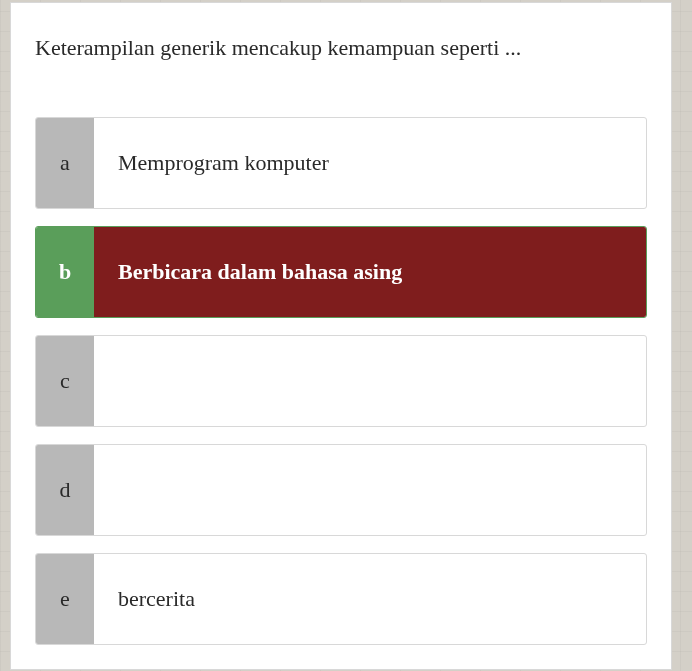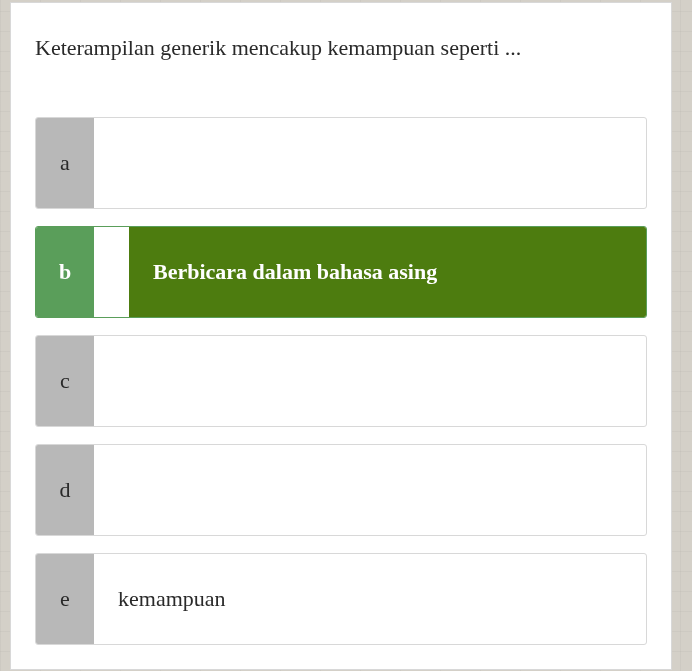--- a/index.html
+++ b/index.html
@@ -73,48 +73,48 @@
       border-color: #5a9e5a;
     }
     
     .option.selected .option-letter {
       background: #5a9e5a;
       color: #ffffff;
       font-weight: 600;
     }
     
     .option.selected .option-text {
-      background: #4d7c0f;
+      background: #7f1d1d;
       color: #ffffff;
       font-weight: 600;
-      margin-left: 35px;
     }
   </style>
 </head>
 <body>
 
 <div class="card">
   <div class="question-text">Keterampilan generik mencakup kemampuan seperti ...</div>
 
   <div class="options">
     <div class="option">
       <div class="option-letter">a</div>
+      <div class="option-text">Memprogram komputer</div>
     </div>
 
     <div class="option selected">
       <div class="option-letter">b</div>
       <div class="option-text">Berbicara dalam bahasa asing</div>
     </div>
 
     <div class="option">
       <div class="option-letter">c</div>
     </div>
 
     <div class="option">
       <div class="option-letter">d</div>
     </div>
 
     <div class="option">
       <div class="option-letter">e</div>
-      <div class="option-text">kemampuan</div>
+      <div class="option-text">bercerita</div>
     </div>
   </div>
 </div>
 
 </body></html>

